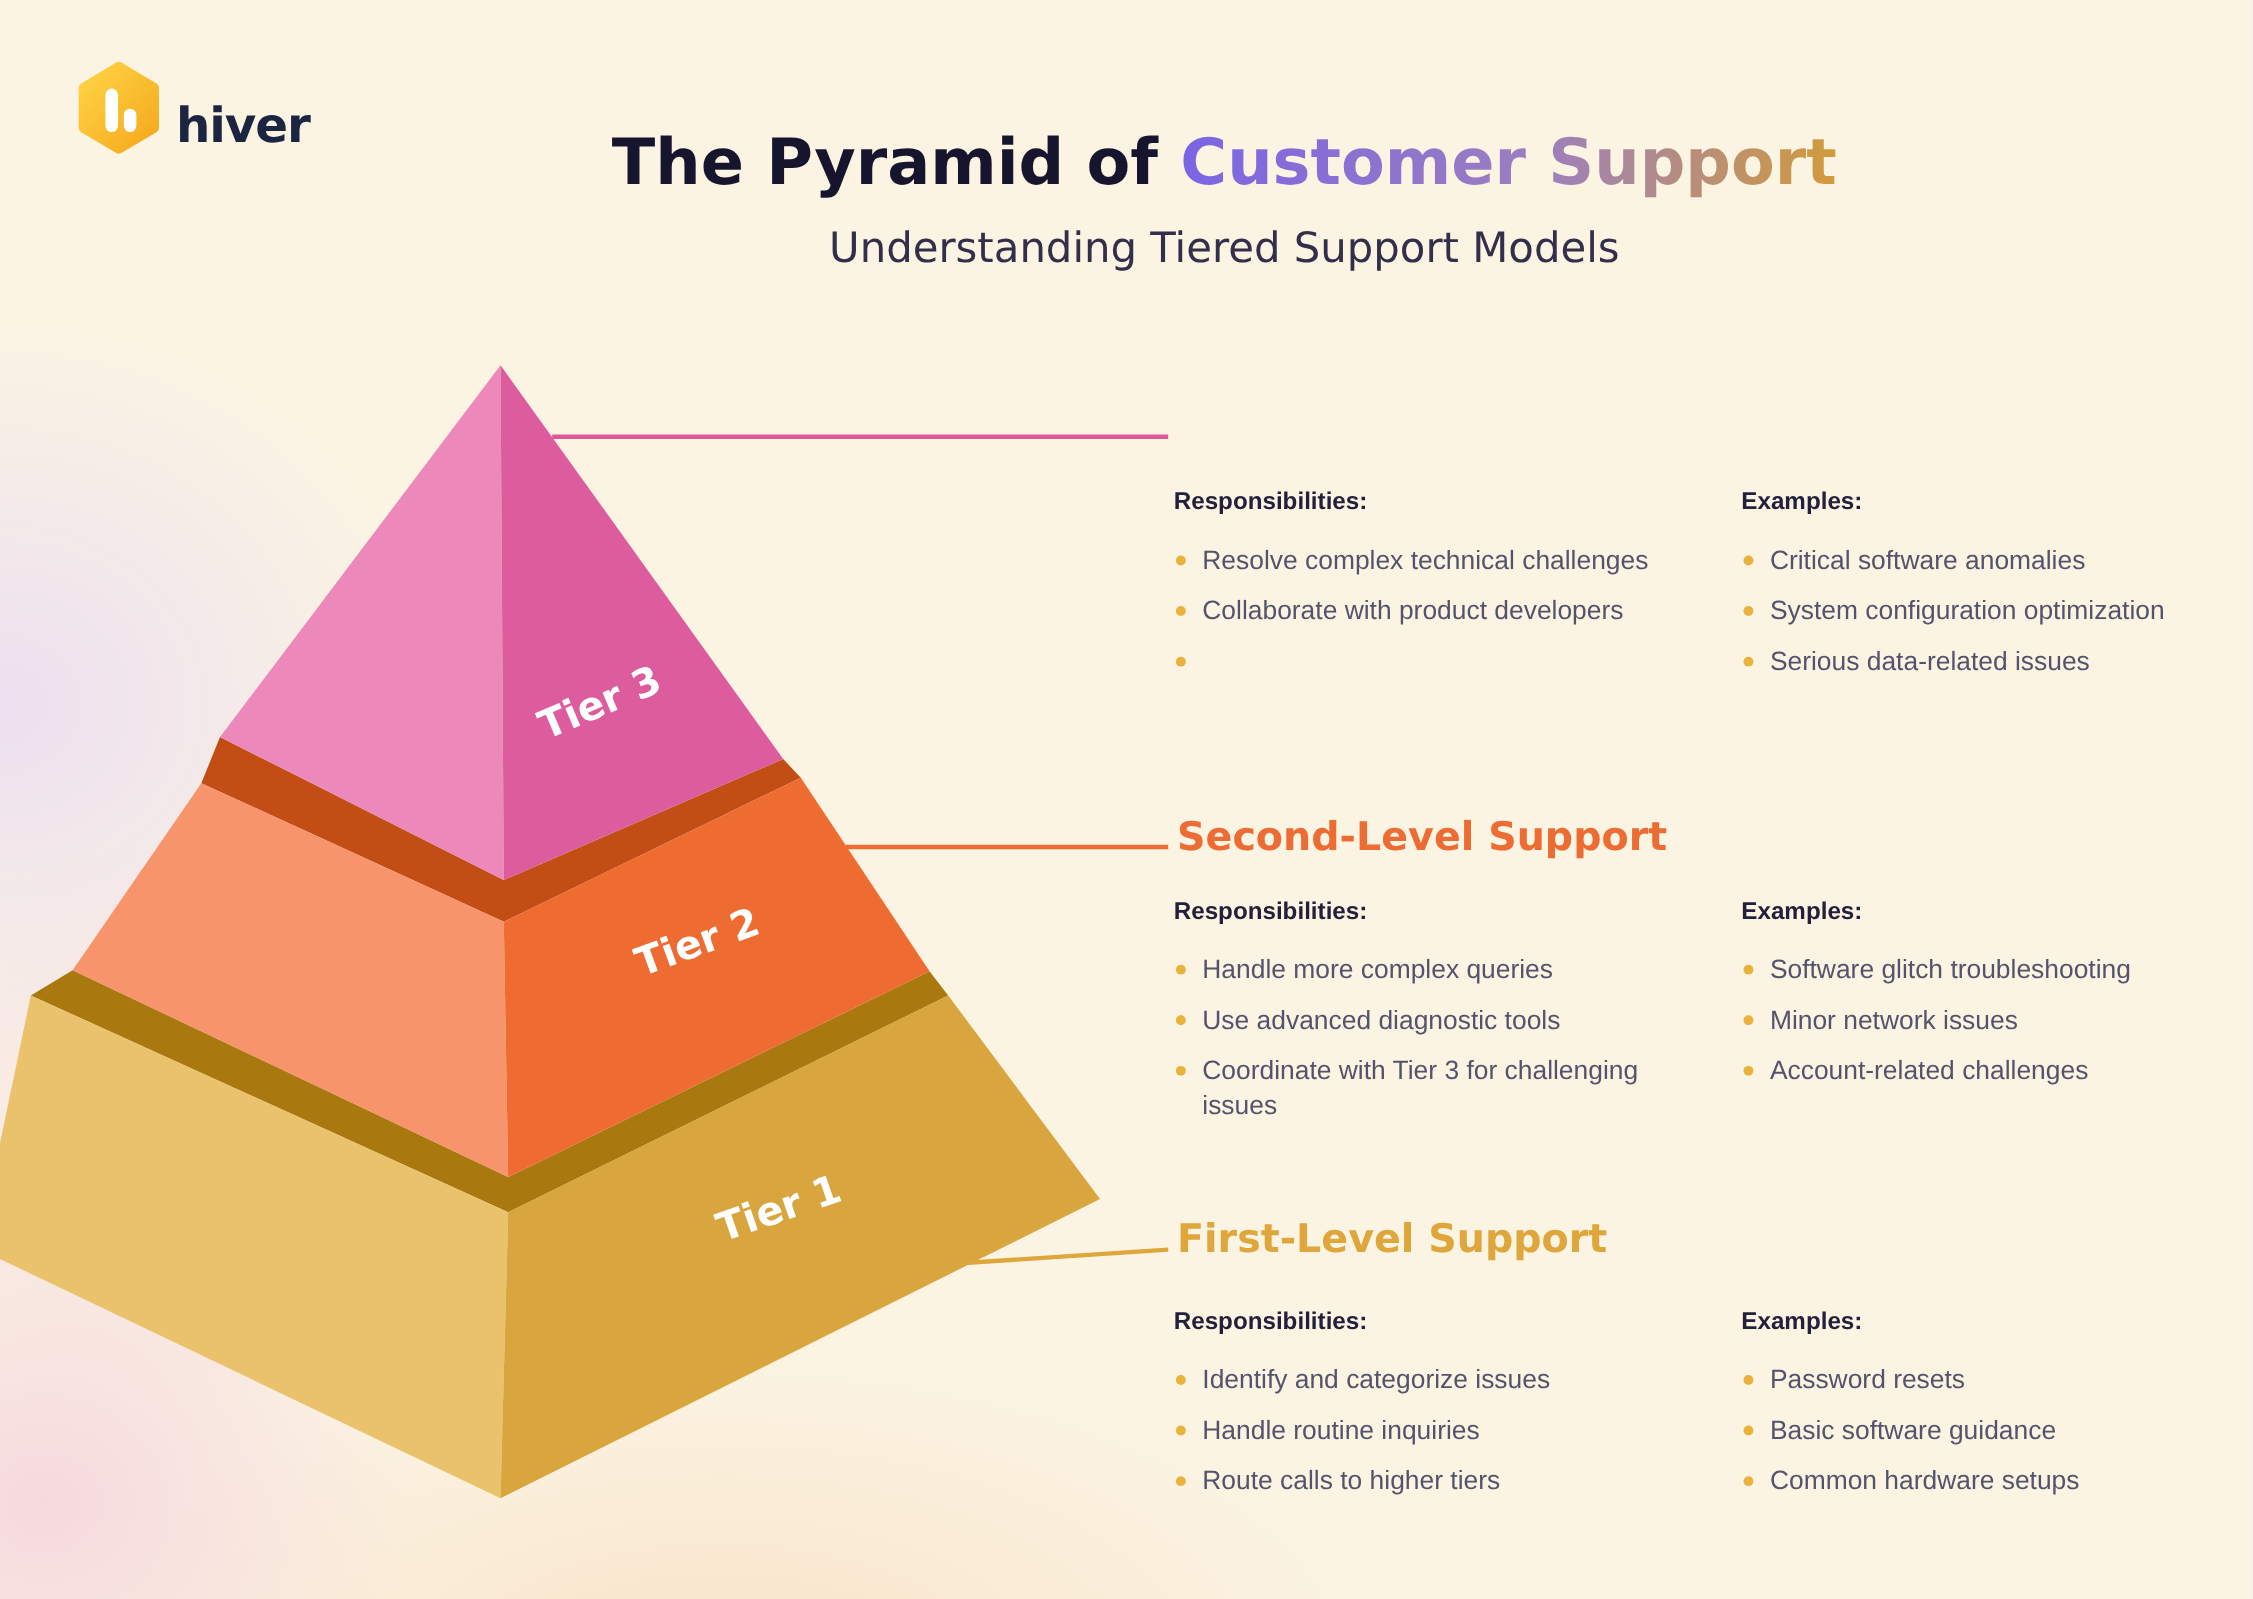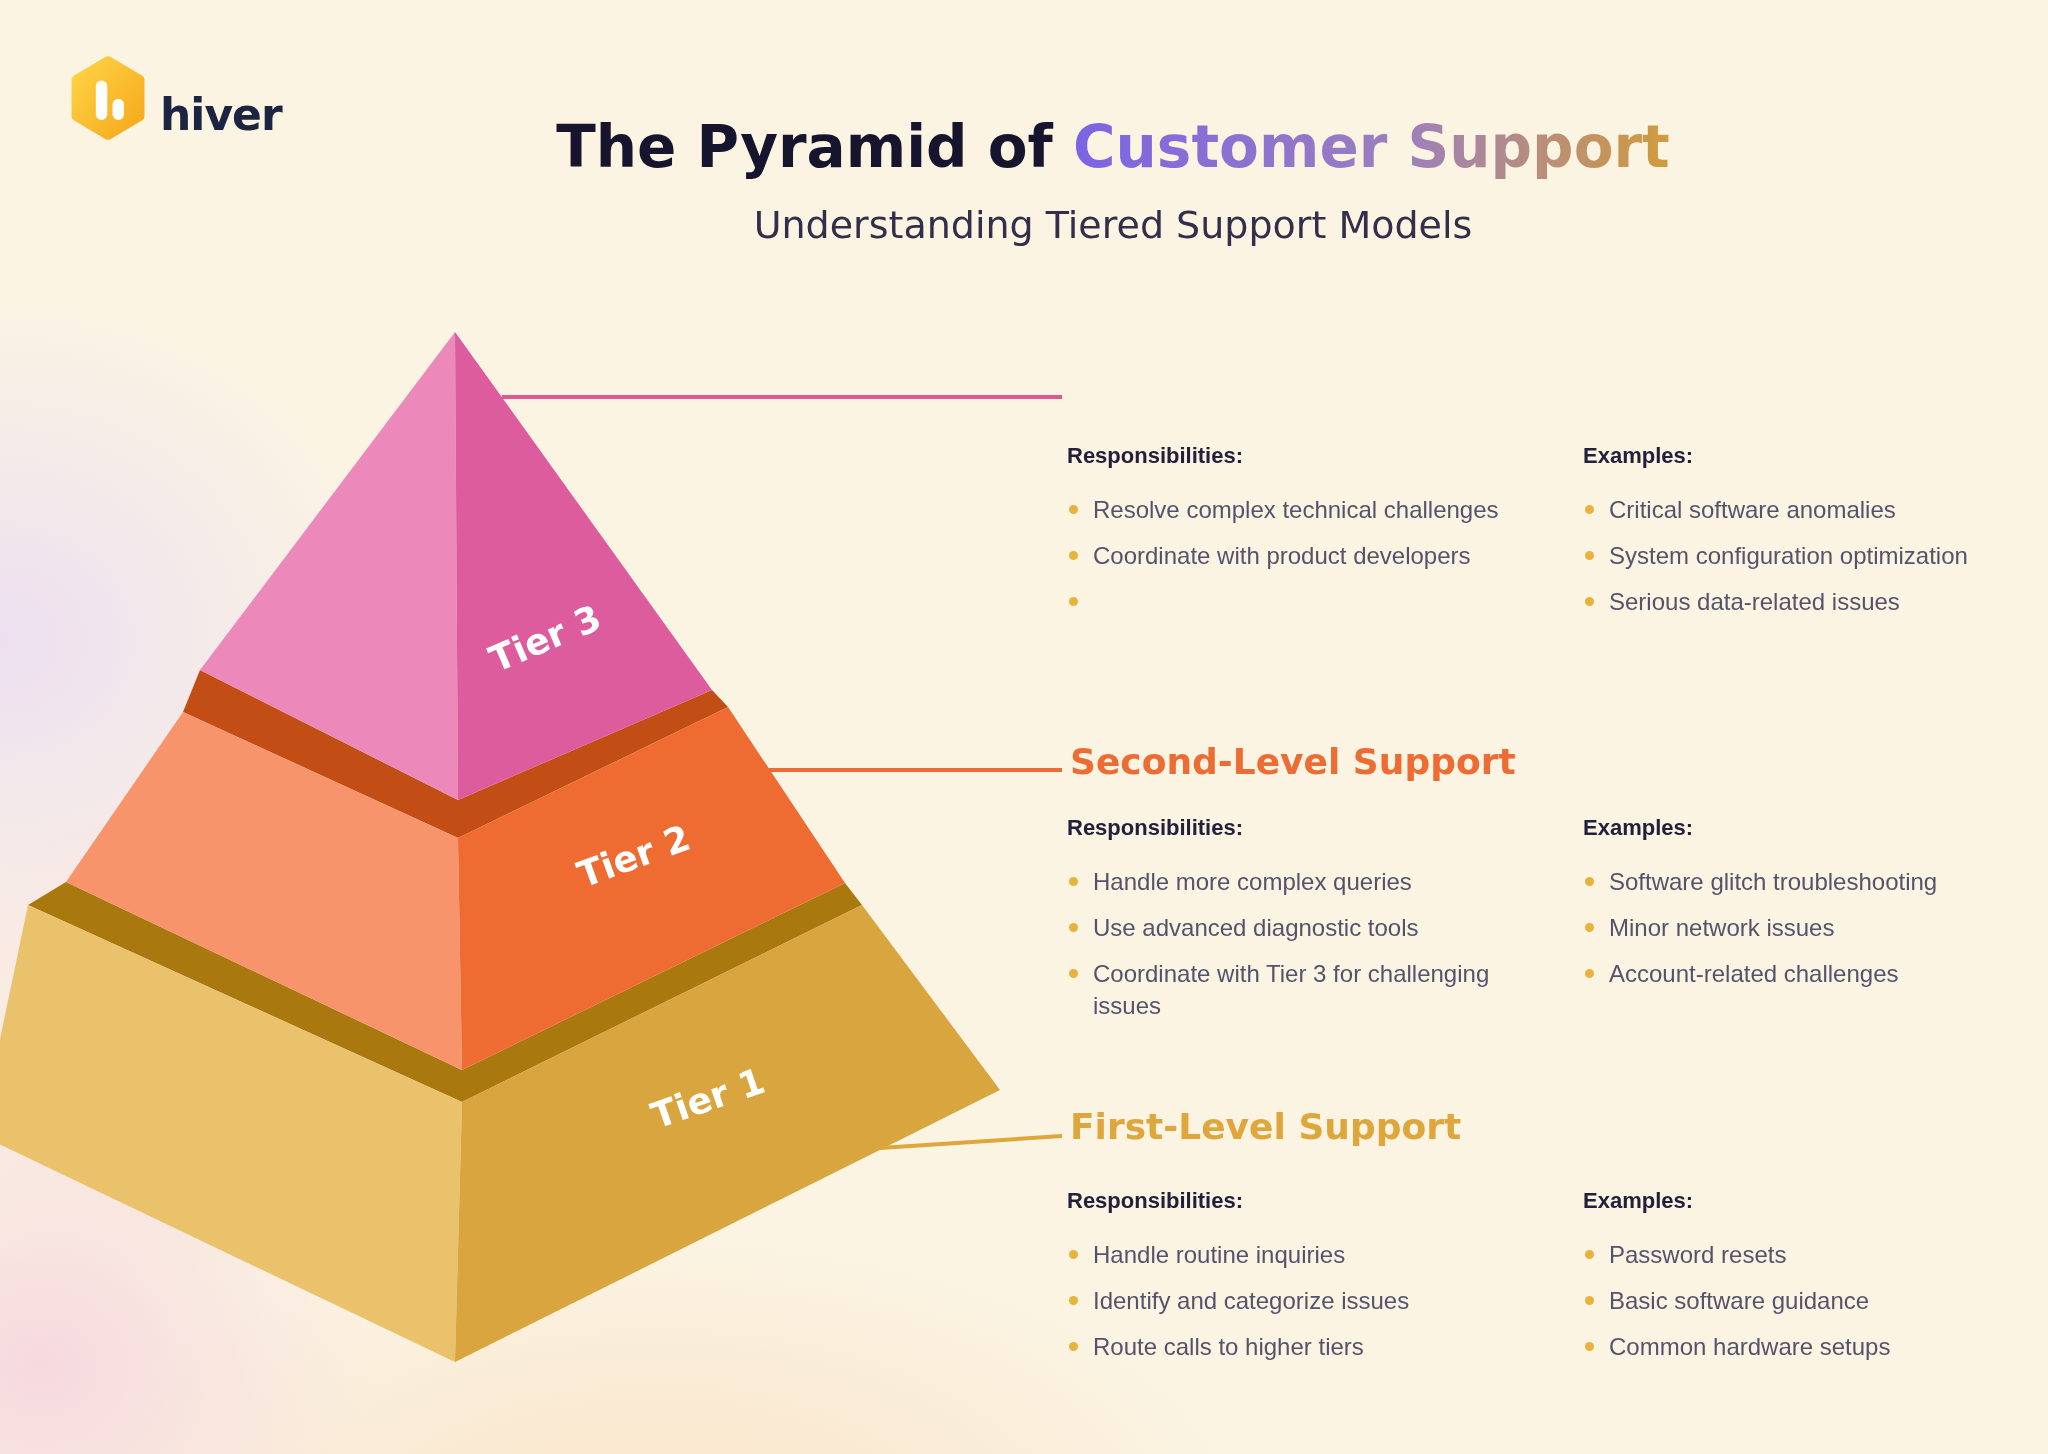--- a/index.html
+++ b/index.html
@@ -85,21 +85,21 @@
     <text class="tier-label" transform="translate(712,1110) rotate(-19)" text-anchor="middle">Tier 1</text>
 
     <path d="M502,397 L1062,397" style="stroke:var(--heading_pink)" stroke-width="4" fill="none"></path>
     <path d="M769,770 L1062,770" style="stroke:var(--heading_orange)" stroke-width="4" fill="none"></path>
     <path d="M880,1148 L1062,1136" style="stroke:var(--heading_gold)" stroke-width="4" fill="none"></path>
   </svg>
 
   <div class="col" style="left:1067px;top:441px;width:440px;">
     <div class="col-title">Responsibilities:</div>
     <div class="bullet"><span class="dot"></span><span>Resolve complex technical challenges</span></div>
-    <div class="bullet"><span class="dot"></span><span>Coordinate with product developers</span></div>
+    <div class="bullet"><span class="dot"></span><span>Collaborate with product developers</span></div>
     <div class="bullet"><span class="dot"></span></div>
   </div>
   <div class="col" style="left:1583px;top:441px;width:470px;">
     <div class="col-title">Examples:</div>
     <div class="bullet"><span class="dot"></span><span>Critical software anomalies</span></div>
     <div class="bullet"><span class="dot"></span><span>System configuration optimization</span></div>
     <div class="bullet"><span class="dot"></span><span>Serious data-related issues</span></div>
   </div>
 
   <div class="section-heading h-orange" style="top:741px;text-align:center;">Second-Level Support</div>
@@ -112,22 +112,22 @@
   <div class="col" style="left:1583px;top:813px;width:470px;">
     <div class="col-title">Examples:</div>
     <div class="bullet"><span class="dot"></span><span>Software glitch troubleshooting</span></div>
     <div class="bullet"><span class="dot"></span><span>Minor network issues</span></div>
     <div class="bullet"><span class="dot"></span><span>Account-related challenges</span></div>
   </div>
 
   <div class="section-heading h-gold" style="top:1106px;">First-Level Support</div>
   <div class="col" style="left:1067px;top:1186px;width:440px;">
     <div class="col-title">Responsibilities:</div>
+    <div class="bullet"><span class="dot"></span><span>Identify and categorize issues</span></div>
     <div class="bullet"><span class="dot"></span><span>Handle routine inquiries</span></div>
-    <div class="bullet"><span class="dot"></span><span>Identify and categorize issues</span></div>
     <div class="bullet"><span class="dot"></span><span>Route calls to higher tiers</span></div>
   </div>
   <div class="col" style="left:1583px;top:1186px;width:470px;">
     <div class="col-title">Examples:</div>
     <div class="bullet"><span class="dot"></span><span>Password resets</span></div>
     <div class="bullet"><span class="dot"></span><span>Basic software guidance</span></div>
     <div class="bullet"><span class="dot"></span><span>Common hardware setups</span></div>
   </div>
 
 </div>

